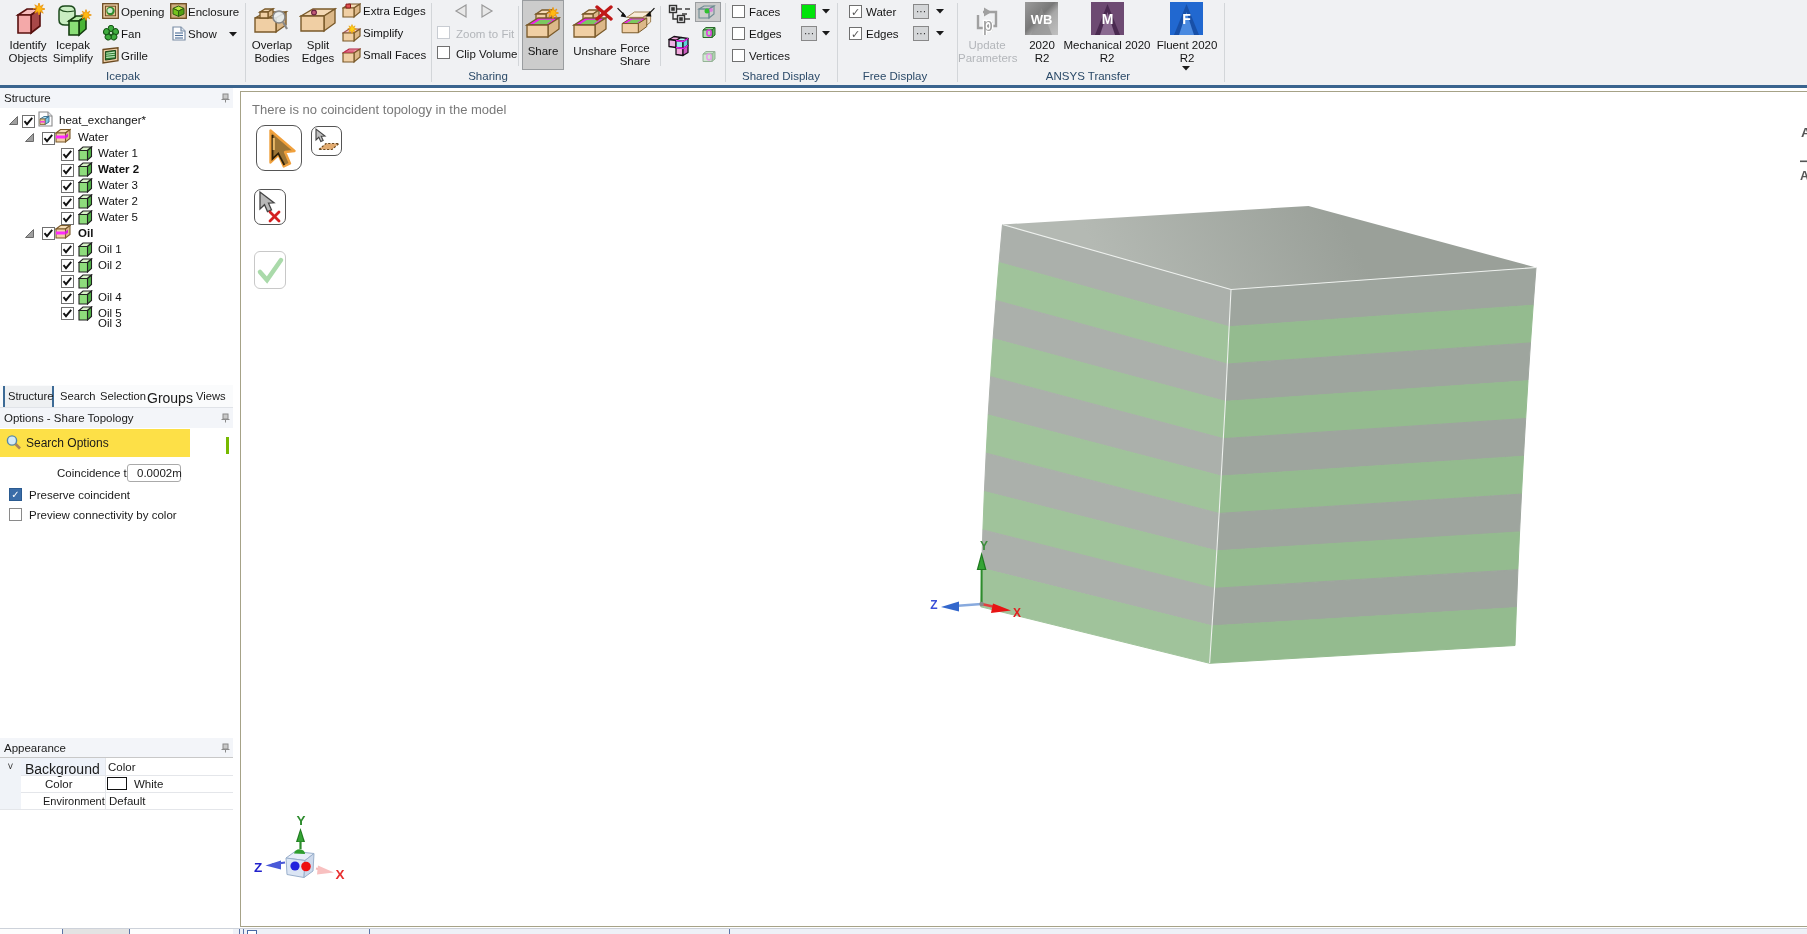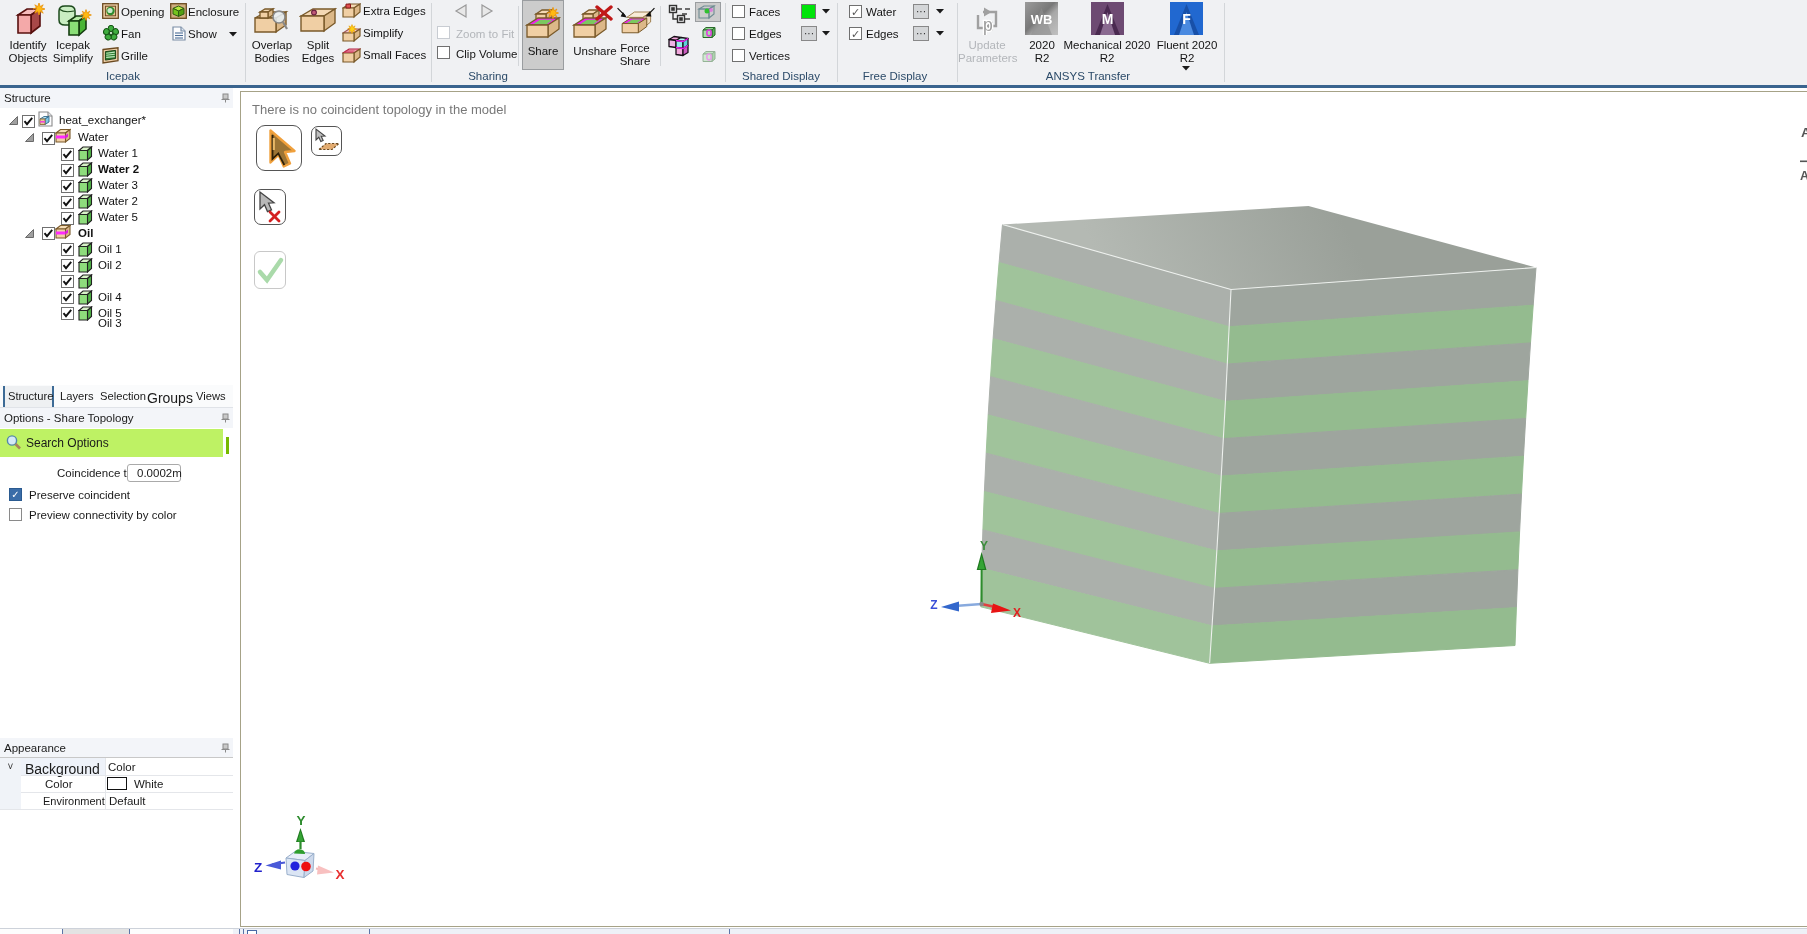--- a/index.html
+++ b/index.html
@@ -502,35 +502,35 @@
   <svg class="icon" style="left:78px;top:217.5px" width="15" height="15" viewBox="0 0 15 15">
       <polygon points="1,4.5 5,1 13.5,1 9.5,4.5" fill="#d8f2c8" stroke="#222" stroke-width="1.1"></polygon>
       <polygon points="9.5,4.5 13.5,1 13.5,10.5 9.5,14" fill="#50b246" stroke="#222" stroke-width="1.1"></polygon>
       <polygon points="1,4.5 9.5,4.5 9.5,14 1,14" fill="#8edc7c" stroke="#222" stroke-width="1.1"></polygon>
     </svg>
   <div class="trow" style="left:98px;top:218.5px;">Oil 5</div>
 
   <div class="abs" style="left:0;top:297px;width:233px;height:23px;background:#fafbfc;border-bottom:1px solid #e0e3e8;font-size:11px;">
     <div class="abs" style="left:3px;top:1px;width:51px;height:21px;background:#eef0f2;border-left:2px solid #3d6b96;border-right:2px solid #3d6b96;"></div>
     <div class="abs" style="left:8px;top:5px;font-size:11.2px;color:#1a1a1a;">Structure</div>
-    <div class="abs" style="left:60px;top:5px;font-size:11.2px;color:#1a1a1a;">Layers</div>
+    <div class="abs" style="left:60px;top:5px;font-size:11.2px;color:#1a1a1a;">Search</div>
     <div class="abs" style="left:100px;top:5px;font-size:11.2px;color:#1a1a1a;">Selection</div>
     <div class="abs" style="left:147px;top:5px;font-size:14px;color:#1a1a1a;">Groups</div>
     <div class="abs" style="left:196px;top:5px;font-size:11.2px;color:#1a1a1a;">Views</div>
   </div>
 
   <div class="phead" style="top:320px;">Options - Share Topology</div>
   <svg class="pin" style="position:absolute;left:221px;top:325px" viewBox="0 0 9 10">
       <g stroke="#8a8a8a" fill="#c9c9c9" stroke-width="1">
         <rect x="2" y="1" width="5" height="5"></rect>
         <line x1="0.5" y1="6.5" x2="8.5" y2="6.5"></line>
         <line x1="4.5" y1="6.5" x2="4.5" y2="9.5"></line>
       </g>
     </svg>
-  <div class="abs" style="left:0;top:341px;width:223px;height:28px;background:#bef264;">
+  <div class="abs" style="left:0;top:341px;width:190px;height:28px;background:#fde047;">
     <svg class="icon" style="left:5px;top:5px" width="17" height="17" viewBox="0 0 17 17">
       <circle cx="7" cy="6.5" r="4.6" fill="#d5eaf6" stroke="#5588aa" stroke-width="1.4"></circle>
       <line x1="10.5" y1="10" x2="15" y2="14.5" stroke="#a8835a" stroke-width="2.6"></line>
     </svg>
     <div class="abs" style="left:26px;top:7px;font-size:12px;color:#1a1a1a;">Search Options</div>
     <div class="abs" style="left:226px;top:8px;width:3px;height:17px;background:#76b900;"></div>
   </div>
   <div class="abs" style="left:10px;top:379px;font-size:11.5px;color:#1a1a1a;margin-left:47px;">Coincidence tolerance:</div>
   <div class="abs" style="left:127px;top:376px;width:54px;height:18px;background:#fff;border:1px solid #aaa;border-radius:3px;font-size:11.5px;color:#1a1a1a;padding:2px 0 0 9px;">0.0002m</div>
   <div class="abs" style="left:9px;top:400px;width:13px;height:13px;background:#3a6da8;border:1px solid #2a5a90;color:#fff;font-size:10px;text-align:center;line-height:12px;">✓</div>

